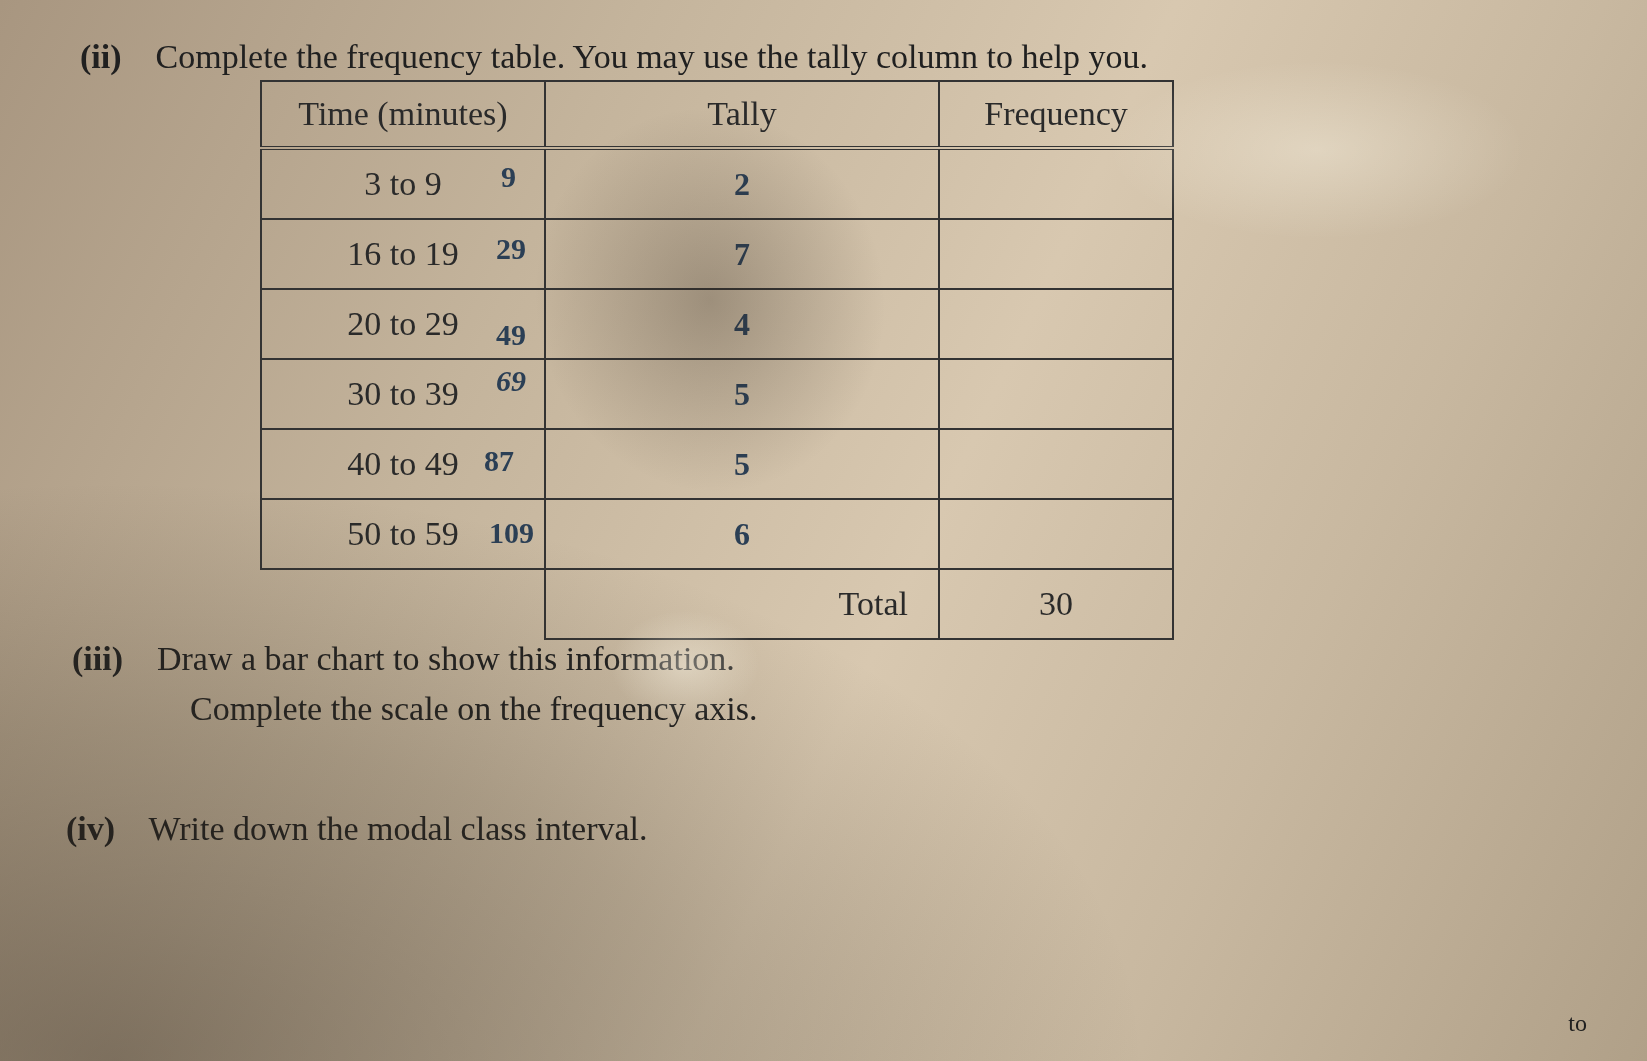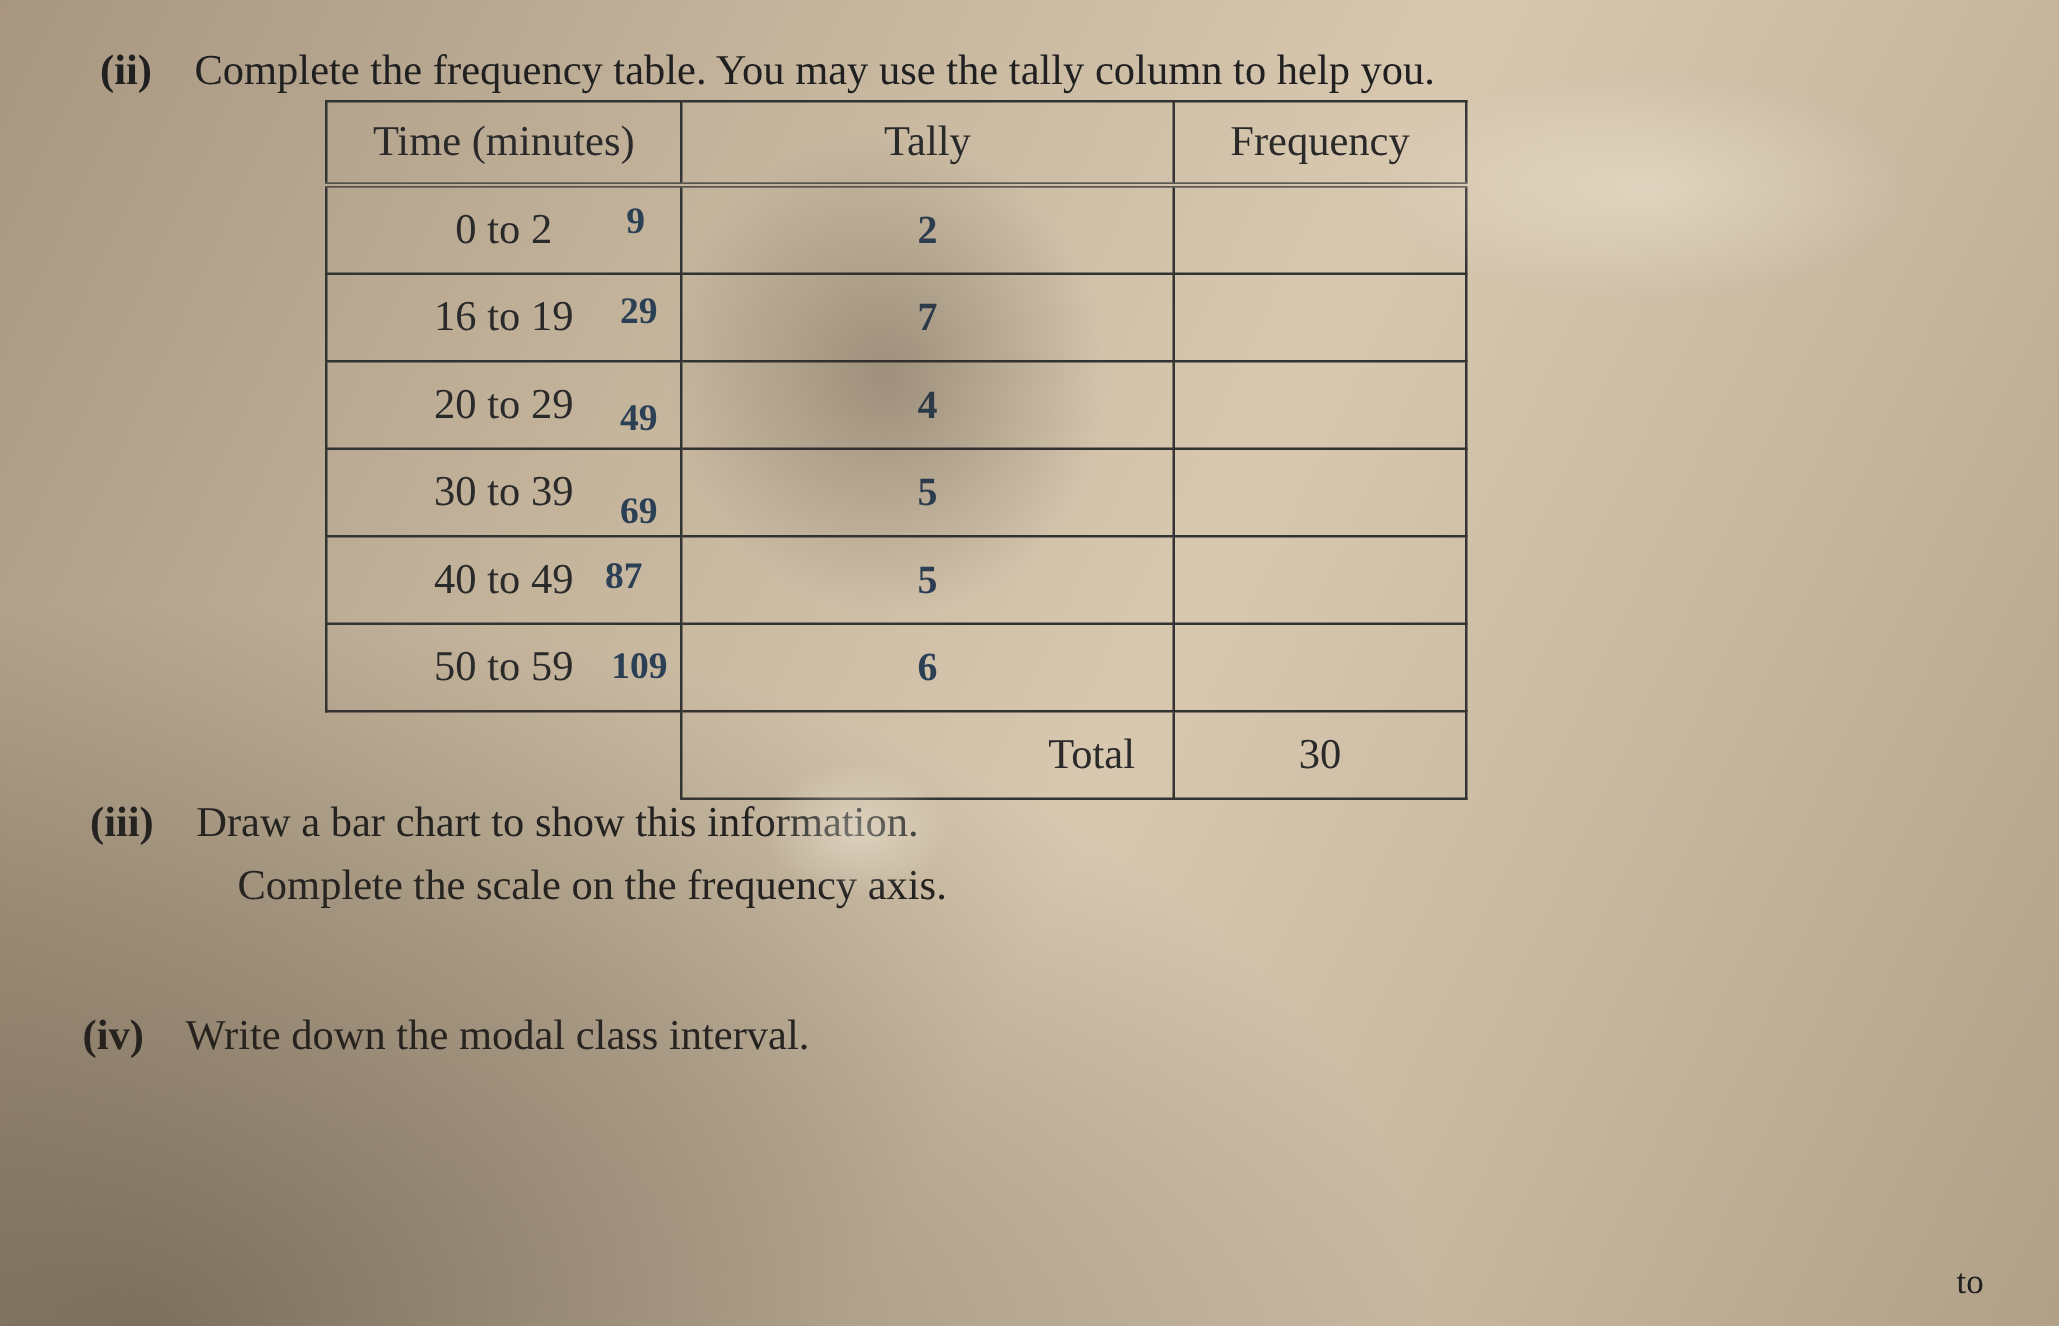--- a/index.html
+++ b/index.html
@@ -129,21 +129,21 @@
     <thead>
       <tr>
         <th class="col-time">Time (minutes)</th>
         <th class="col-tally">Tally</th>
         <th class="col-freq">Frequency</th>
       </tr>
     </thead>
     <tbody>
       <tr>
         <td class="col-time">
-          <span>0 to 2</span>
+          <span>3 to 9</span>
           <span class="hand-note" style="right:28px; top:10px;">9</span>
         </td>
         <td class="col-tally">
           <span class="hand">2</span>
         </td>
         <td class="col-freq"></td>
       </tr>
       <tr>
         <td class="col-time">
           <span>16 to 19</span>
@@ -160,21 +160,21 @@
           <span class="hand-note" style="right:18px; top:16px;margin-top:12px;">49</span>
         </td>
         <td class="col-tally">
           <span class="hand">4</span>
         </td>
         <td class="col-freq"></td>
       </tr>
       <tr>
         <td class="col-time">
           <span>30 to 39</span>
-          <span class="hand-note" style="right:18px; top:32px;">69</span>
+          <span class="hand-note" style="right:18px; top:4px;font-style:italic;">69</span>
         </td>
         <td class="col-tally">
           <span class="hand">5</span>
         </td>
         <td class="col-freq"></td>
       </tr>
       <tr>
         <td class="col-time">
           <span>40 to 49</span>
           <span class="hand-note" style="right:30px; top:14px;">87</span>
@@ -214,19 +214,19 @@
   <div class="q-line" style="top:690px; left:190px;">
     <span>Complete the scale on the frequency axis.</span>
   </div>
 
   <div class="q-line" style="top:810px; left:66px;">
     <span class="q-label">(iv)</span>
     &nbsp;&nbsp;
     <span>Write down the modal class interval.</span>
   </div>
 
-  <div class="q-line" style="top:1010px; right:60px; font-size:28px;">to</div>
+  <div class="q-line" style="top:1010px; right:60px; font-size:24px;">to</div>
 
   <div class="shadow"></div>
   <div class="shadow2"></div>
   <div class="highlight"></div>
   <div class="highlight2"></div>
 </div>
 
 </body></html>

